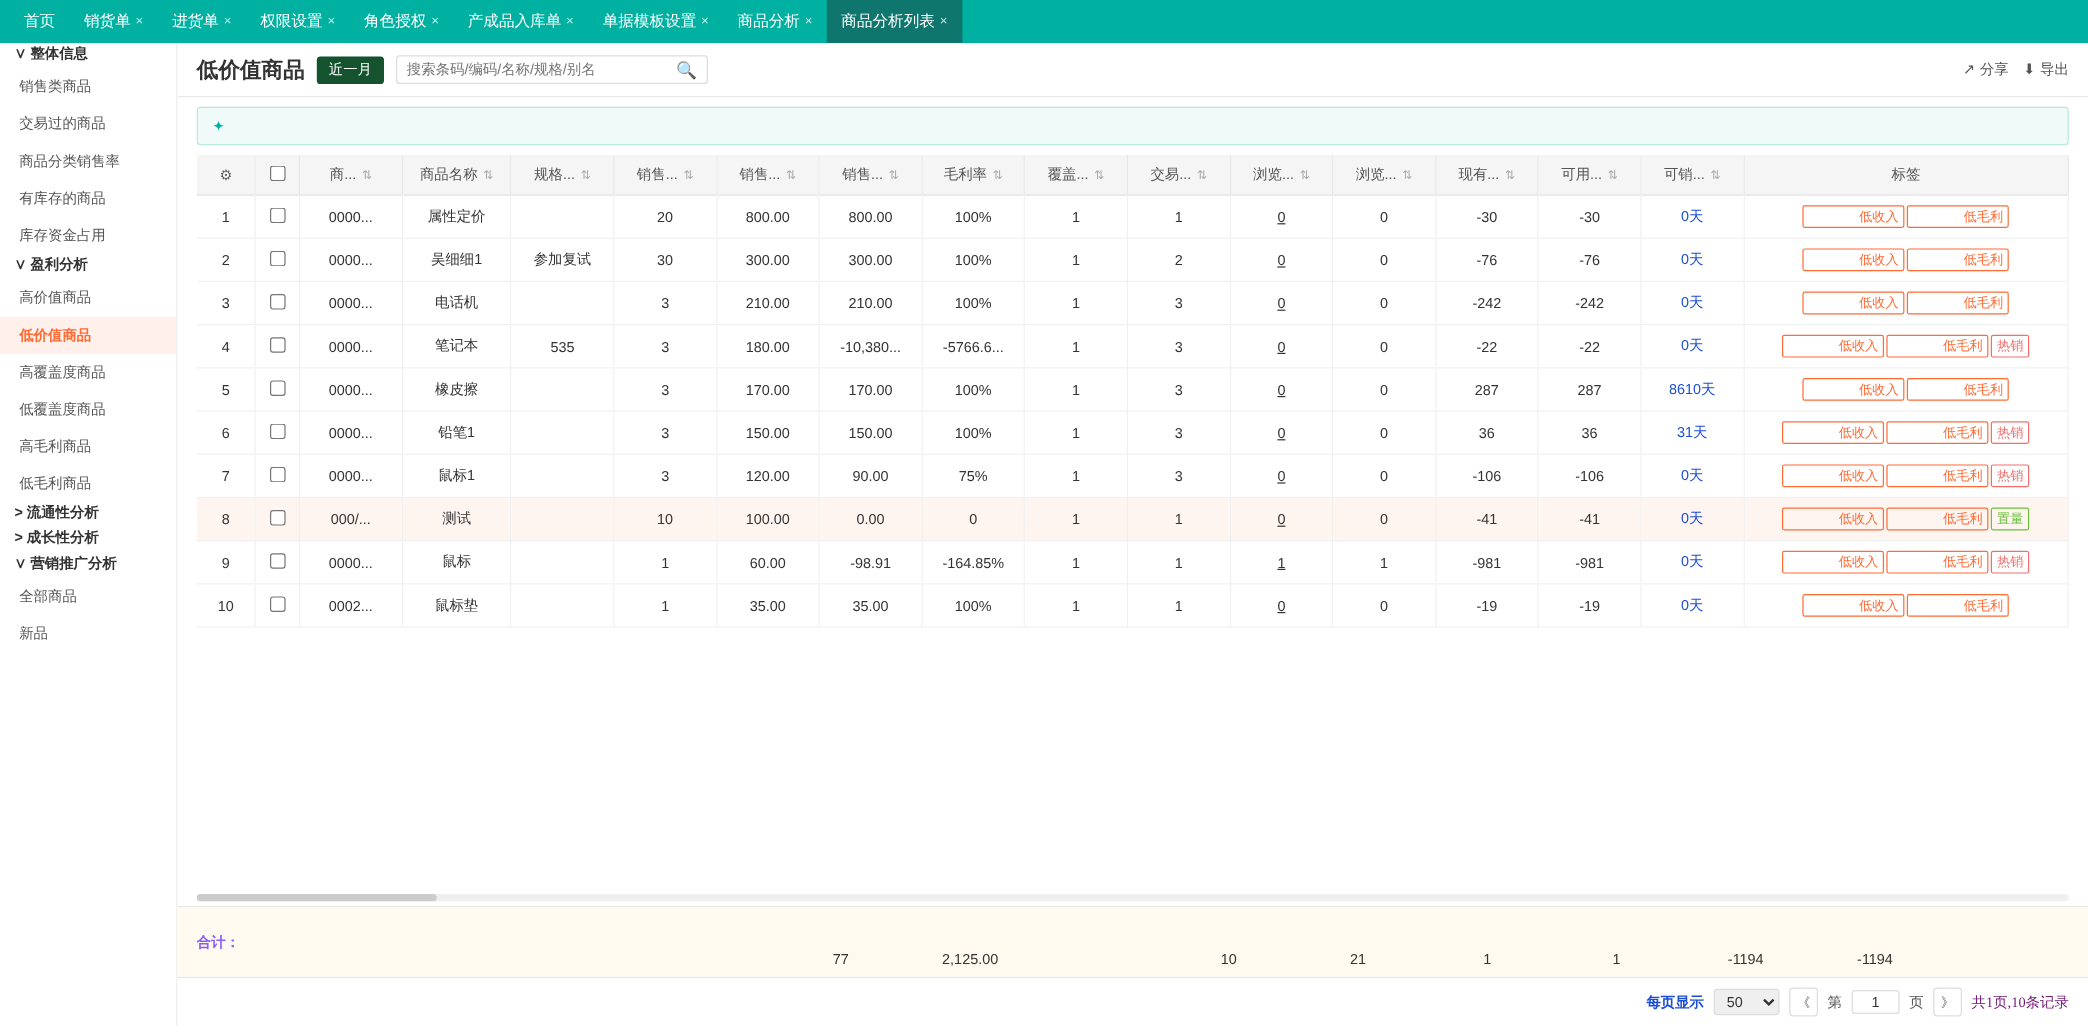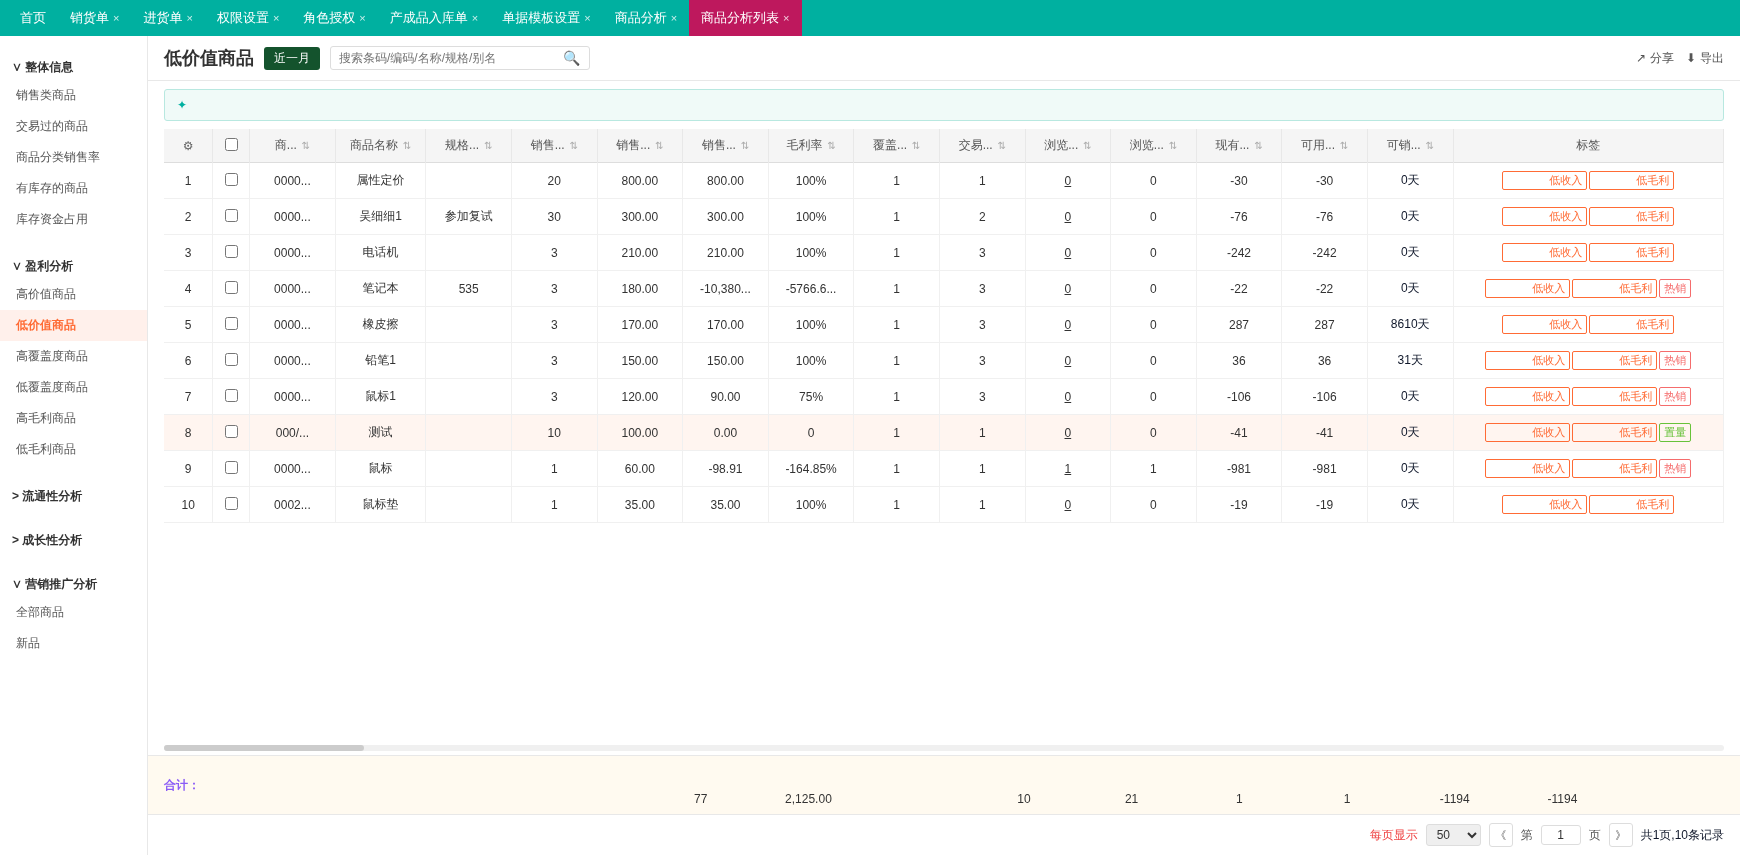--- a/index.html
+++ b/index.html
@@ -17,21 +17,21 @@
     .top-nav .nav-item {
       padding: 0 12px;
       height: 36px;
       display: flex;
       align-items: center;
       cursor: pointer;
       white-space: nowrap;
       color: white;
       font-size: 13px;
     }
-    .top-nav .nav-item.active { background: #be185d; }
+    .top-nav .nav-item.active { background: #0f766e; }
     .nav-close {
       margin-left: 4px;
       font-size: 11px;
       opacity: 0.8;
     }
 
     
     .main-layout {
       display: flex;
       height: calc(855px - 36px);
@@ -39,21 +39,21 @@
 
     
     .sidebar {
       width: 148px;
       background: white;
       border-right: 1px solid #e8e8e8;
       overflow-y: auto;
       flex-shrink: 0;
     }
     .sidebar-group-title {
-      padding: 23px 12px 4px;
+      padding: 0 12px 4px;
       color: #333;
       font-weight: bold;
       font-size: 12px;
       display: flex;
       align-items: center;
       justify-content: space-between;
     }
     .sidebar-item {
       padding: 7px 12px 7px 16px;
       color: #555;
@@ -178,21 +178,21 @@
       display: inline-block;
       border: 1px solid;
       border-radius: 2px;
       padding: 1px 4px;
       font-size: 11px;
       margin: 1px;
     }
     .tag-orange { color: #ff6b35; border-color: #ff6b35; padding-left: 46px; }
     .tag-red { color: #f56c6c; border-color: #f56c6c; }
     .tag-green { color: #67c23a; border-color: #67c23a; }
-    .days-orange { color: #0f172a; }
+    .days-orange { color: #1d4ed8; }
     .underline { text-decoration: underline; cursor: pointer; }
     .gear-icon { color: #666; cursor: pointer; }
 
     
     .table-footer {
       border-top: 1px solid #e8e8e8;
       padding: 8px 16px;
       display: flex;
       align-items: center;
       background: #fffaf0;
@@ -216,21 +216,21 @@
     .pagination-bar {
       border-top: 1px solid #e8e8e8;
       padding: 8px 16px;
       display: flex;
       align-items: center;
       justify-content: flex-end;
       gap: 8px;
       background: white;
       flex-shrink: 0;
     }
-    .pagination-bar .page-size-label { color: #ef4444; }
+    .pagination-bar .page-size-label { color: #1d4ed8; font-weight: bold; }
     .page-size-select {
       border: 1px solid #ddd;
       border-radius: 3px;
       padding: 2px 6px;
       color: #333;
     }
     .page-btn {
       width: 24px;
       height: 24px;
       display: flex;
@@ -243,21 +243,21 @@
       font-size: 11px;
     }
     .page-input {
       width: 40px;
       border: 1px solid #ddd;
       border-radius: 3px;
       text-align: center;
       padding: 2px;
       color: #333;
     }
-    .total-info { color: #0f172a; }
+    .total-info { color: #701a75; font-family: Liberation Serif, serif; }
     .scrollbar-track {
       height: 6px;
       background: #f0f0f0;
       border-radius: 3px;
       margin: 4px 16px;
     }
     .scrollbar-thumb {
       height: 6px;
       width: 200px;
       background: #ccc;

